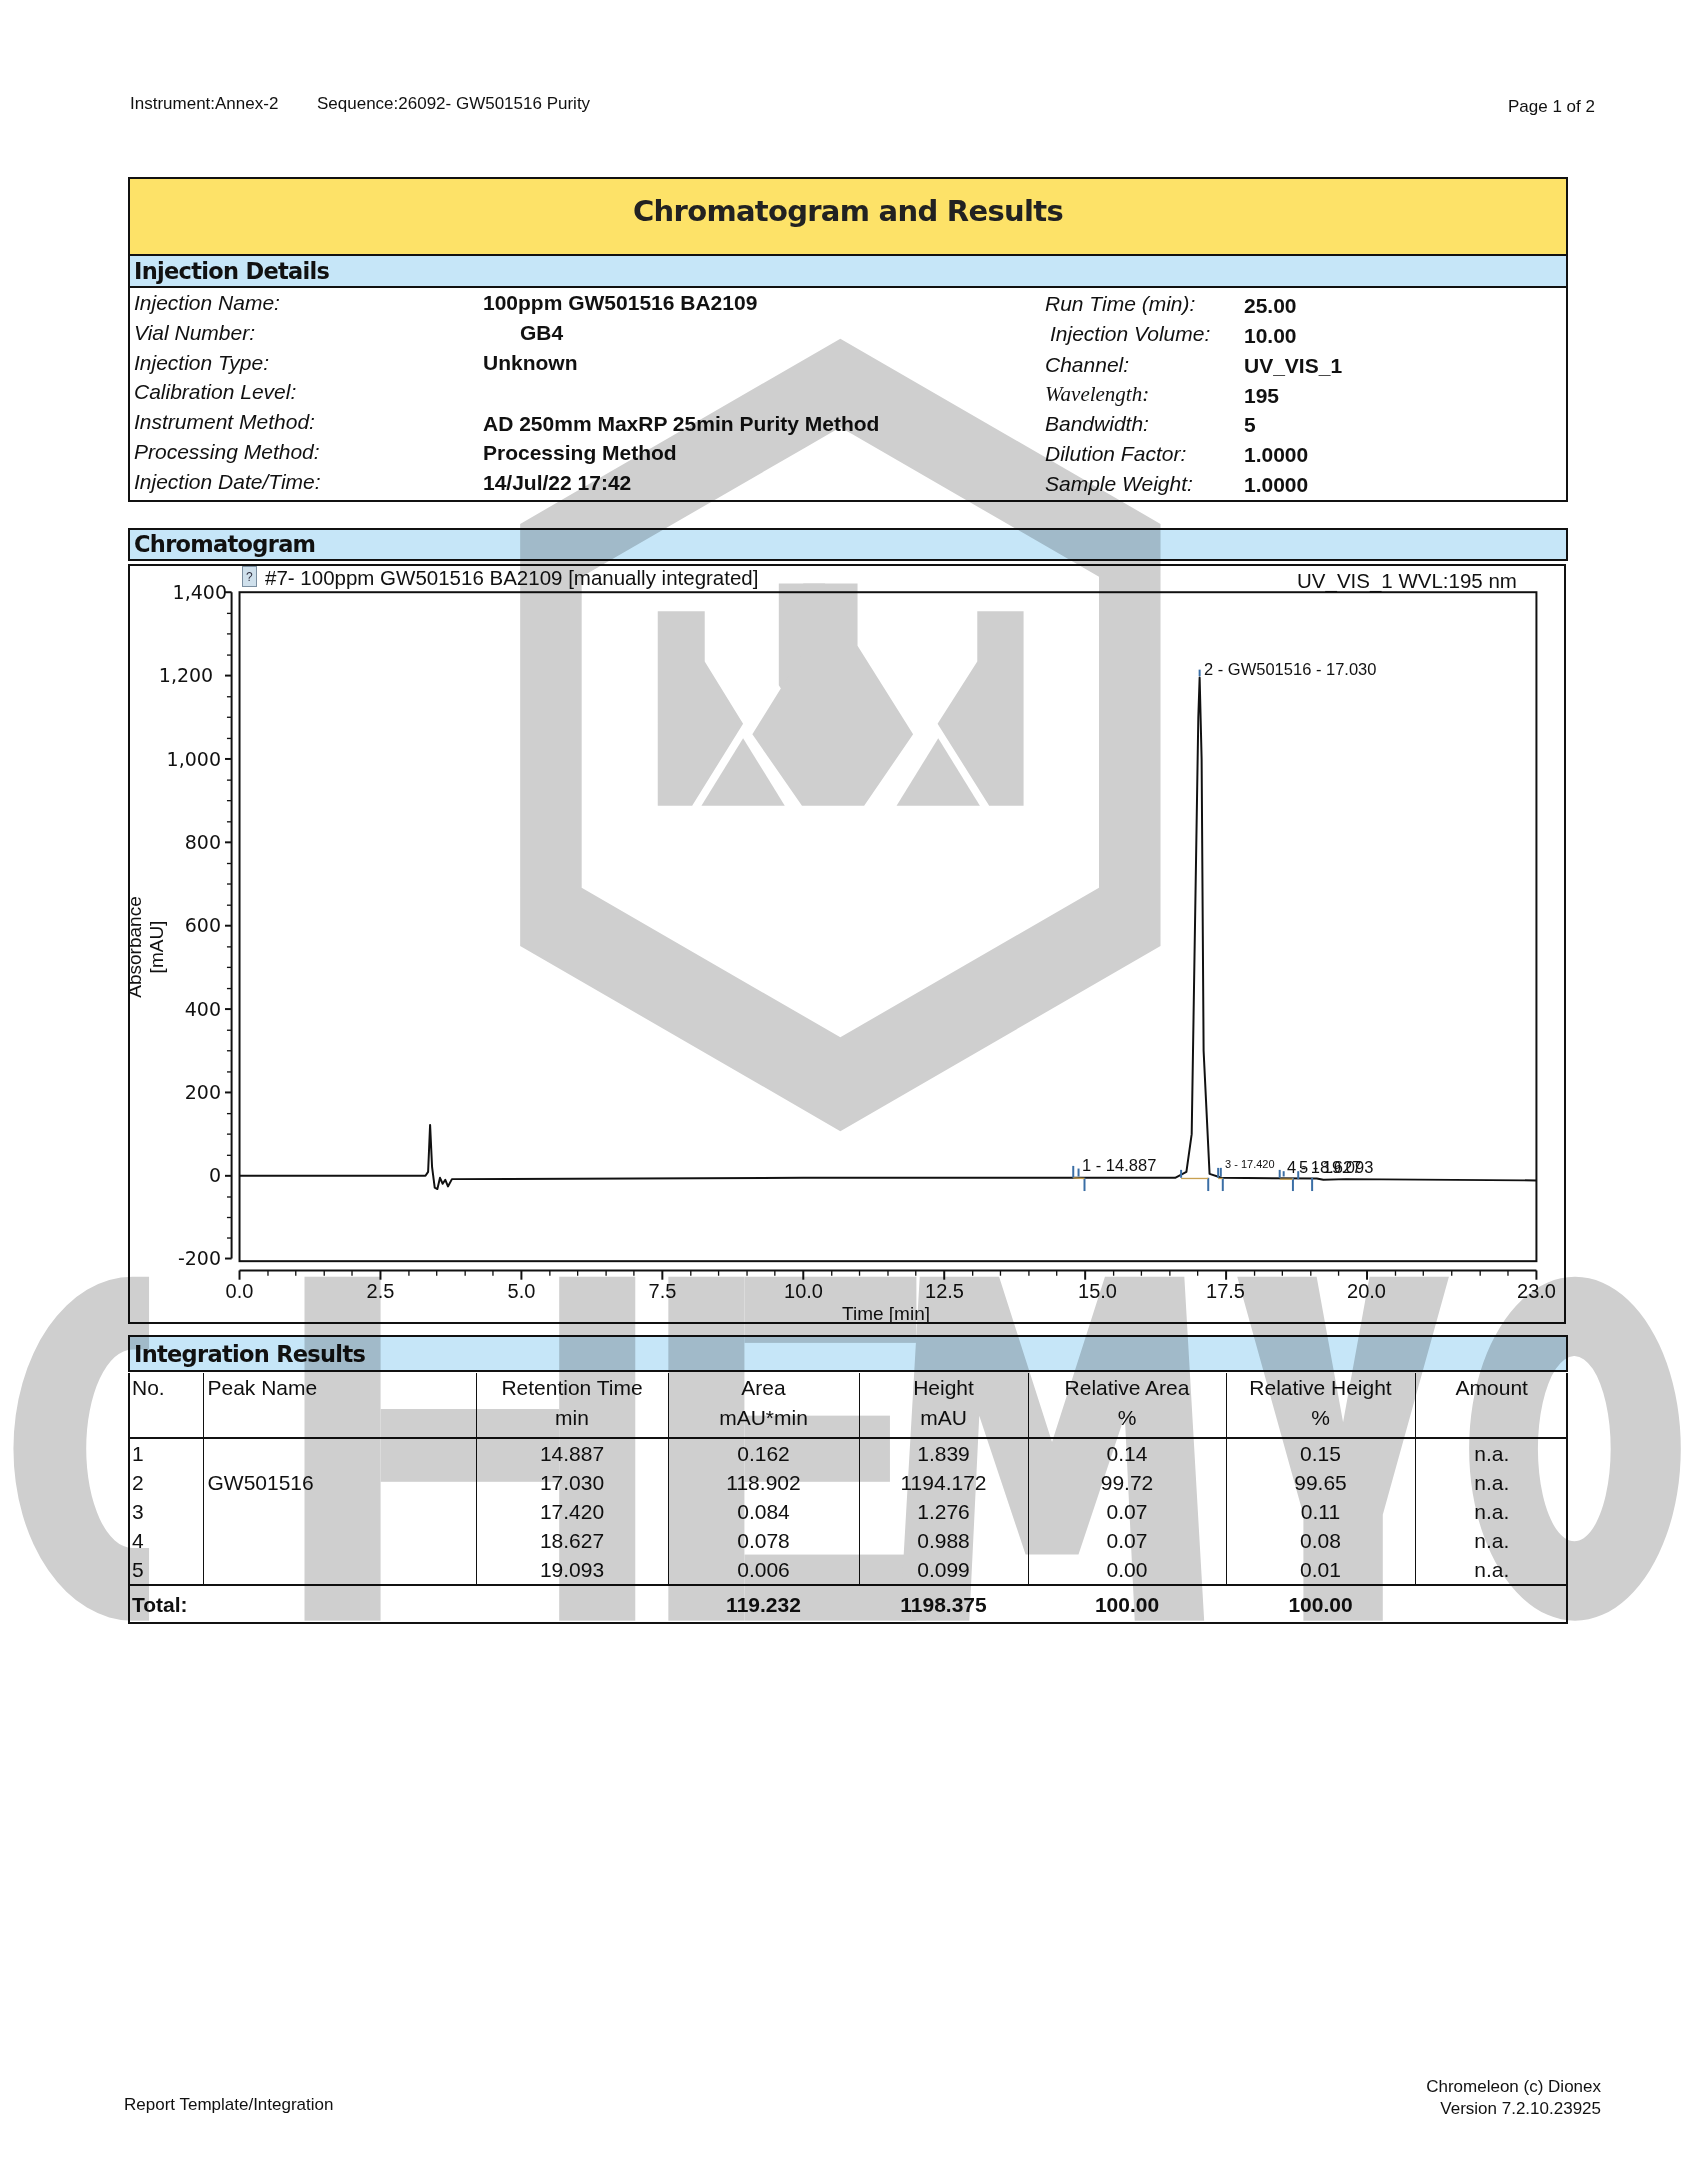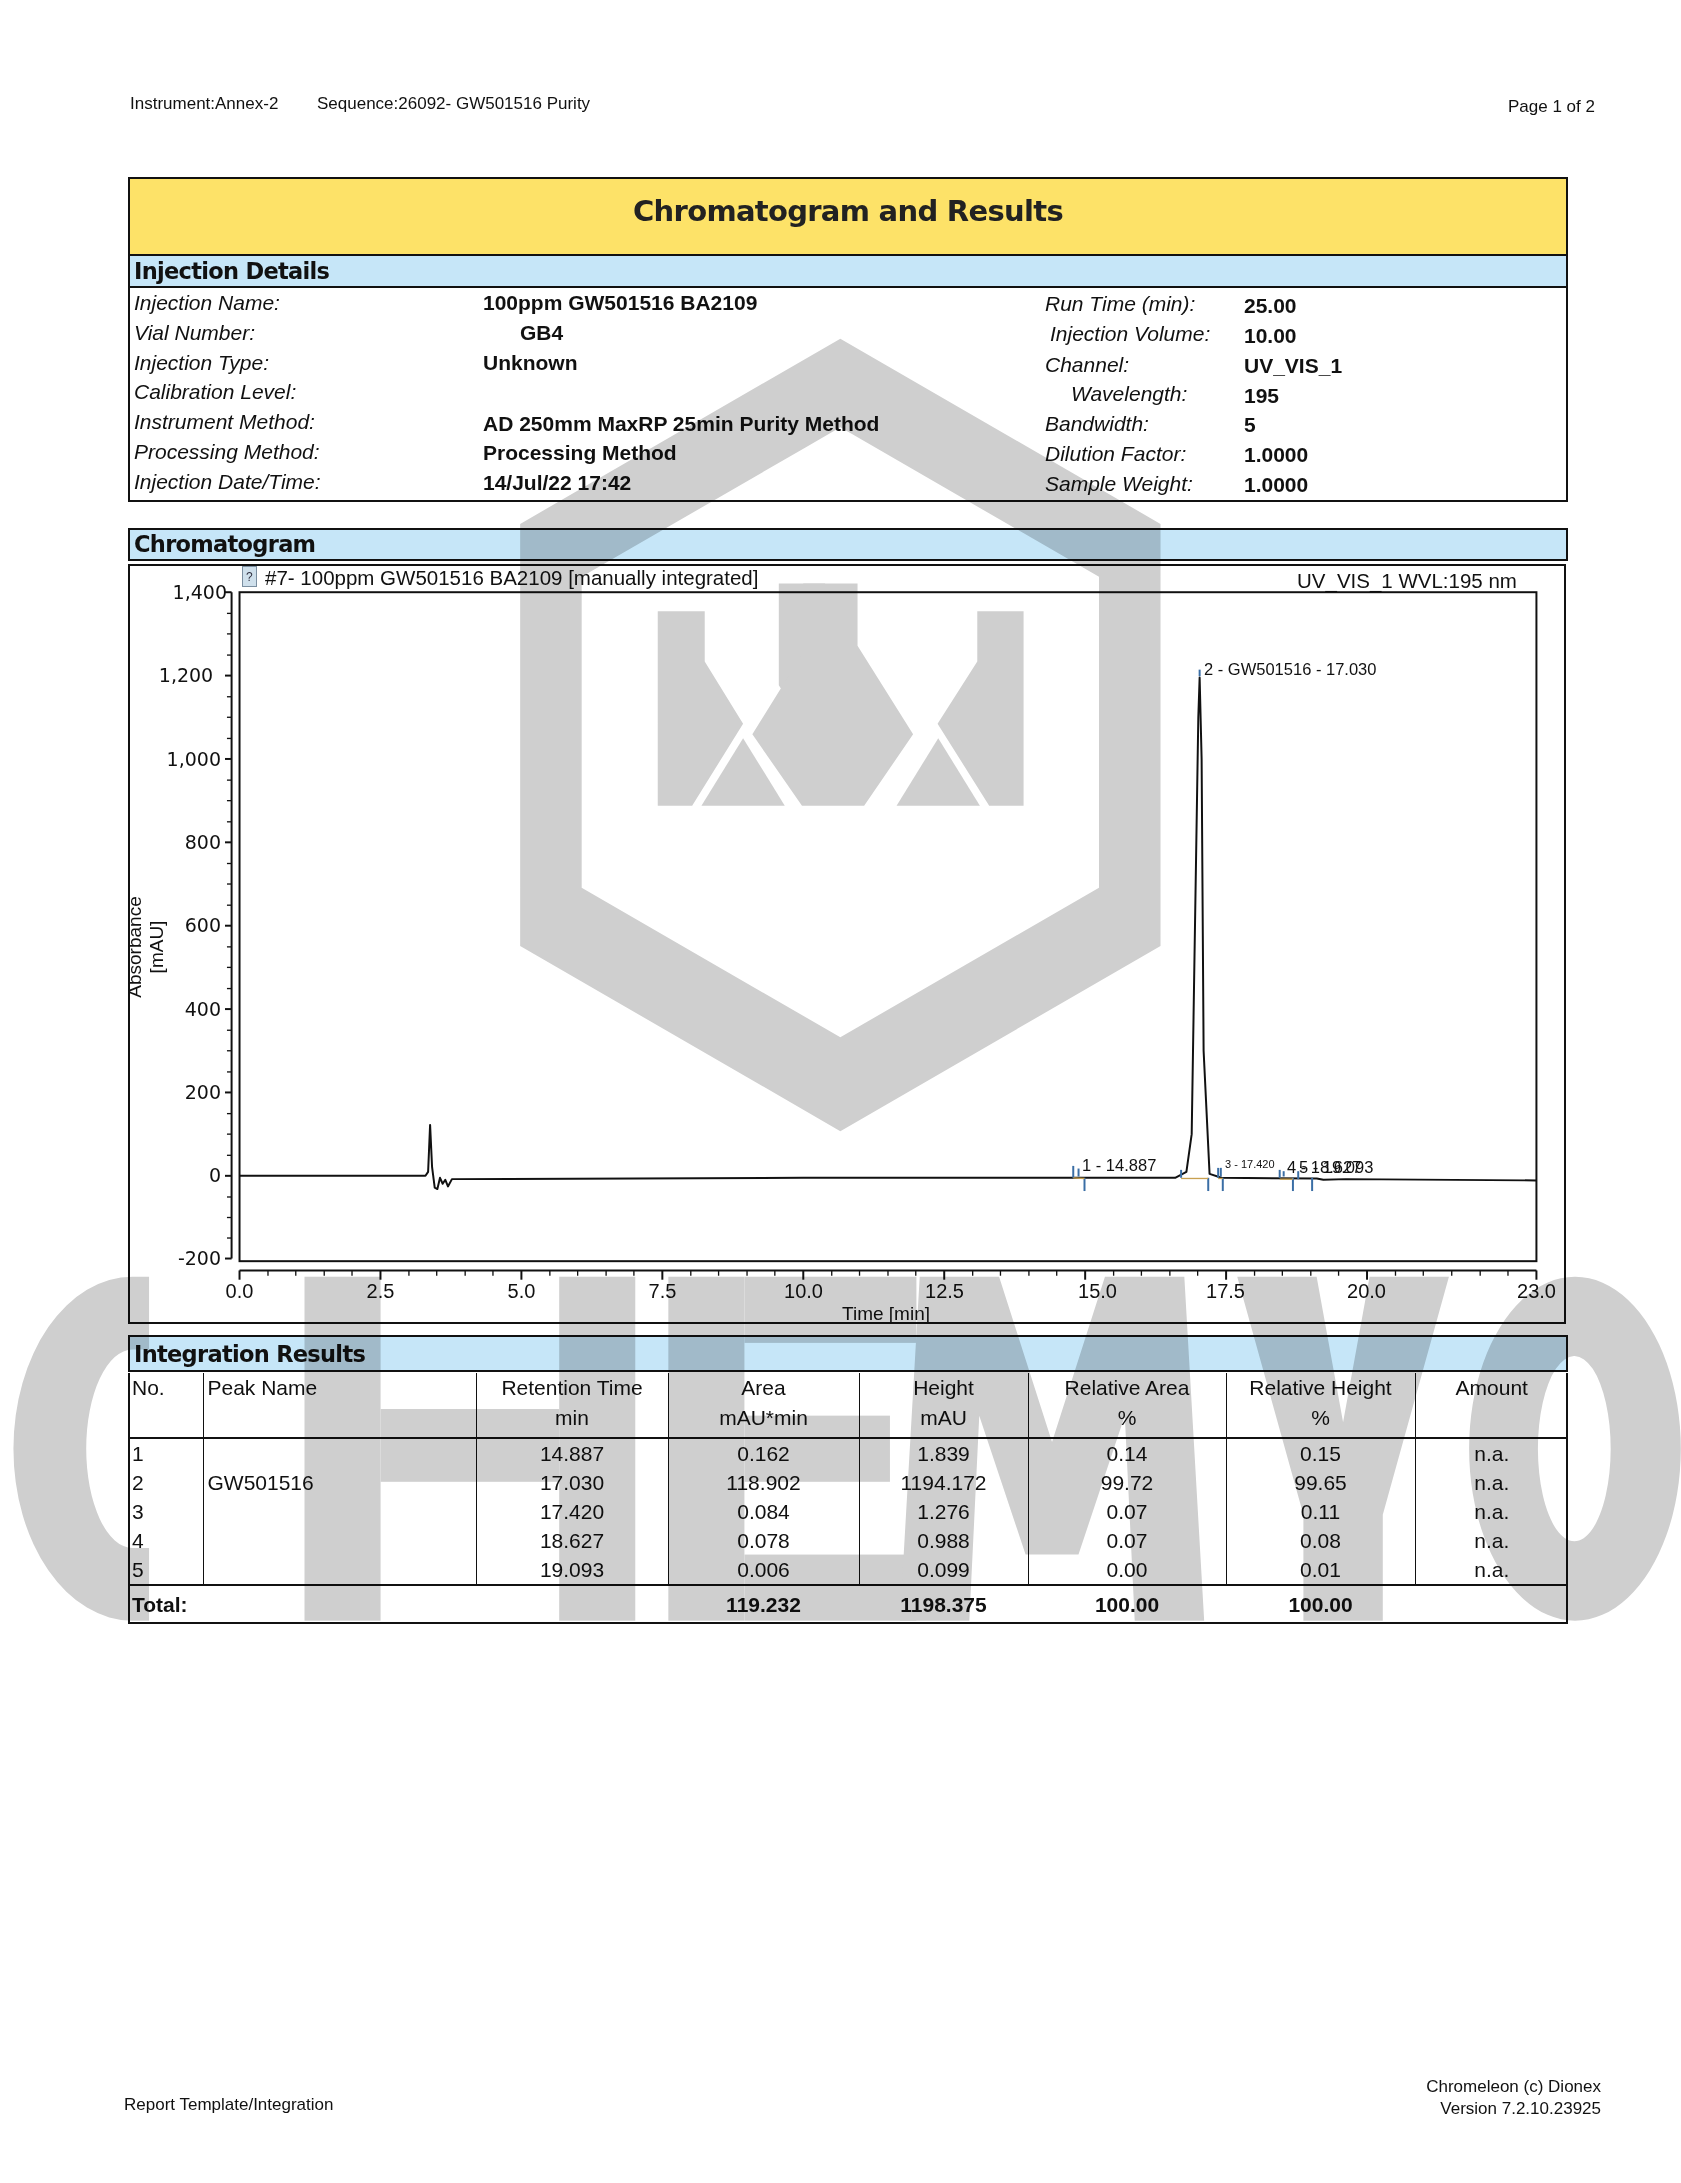--- a/index.html
+++ b/index.html
@@ -74,21 +74,21 @@
   <div class="kv-value" style="left:483px; top:471px;">14/Jul/22 17:42</div>
 </div>
 
 <div>
   <div class="kv-label" style="left:1045px; top:292px;">Run Time (min):</div>
   <div class="kv-value" style="left:1244px; top:294px;">25.00</div>
   <div class="kv-label" style="left:1050px; top:322px;">Injection Volume:</div>
   <div class="kv-value" style="left:1244px; top:324px;">10.00</div>
   <div class="kv-label" style="left:1045px; top:353px;">Channel:</div>
   <div class="kv-value" style="left:1244px; top:354px;">UV_VIS_1</div>
-  <div class="kv-label" style="left:1071px; top:382px;">Wavelength:</div>
+  <div class="kv-label" style="left:1045px; top:382px;font-family:Liberation Serif, serif;">Wavelength:</div>
   <div class="kv-value" style="left:1244px; top:384px;">195</div>
   <div class="kv-label" style="left:1045px; top:412px;">Bandwidth:</div>
   <div class="kv-value" style="left:1244px; top:413px;">5</div>
   <div class="kv-label" style="left:1045px; top:442px;">Dilution Factor:</div>
   <div class="kv-value" style="left:1244px; top:443px;">1.0000</div>
   <div class="kv-label" style="left:1045px; top:472px;">Sample Weight:</div>
   <div class="kv-value" style="left:1244px; top:473px;">1.0000</div>
 </div>
 
 <div class="section-bar" style="top:528px; height:33px; line-height:29px;">Chromatogram</div>

